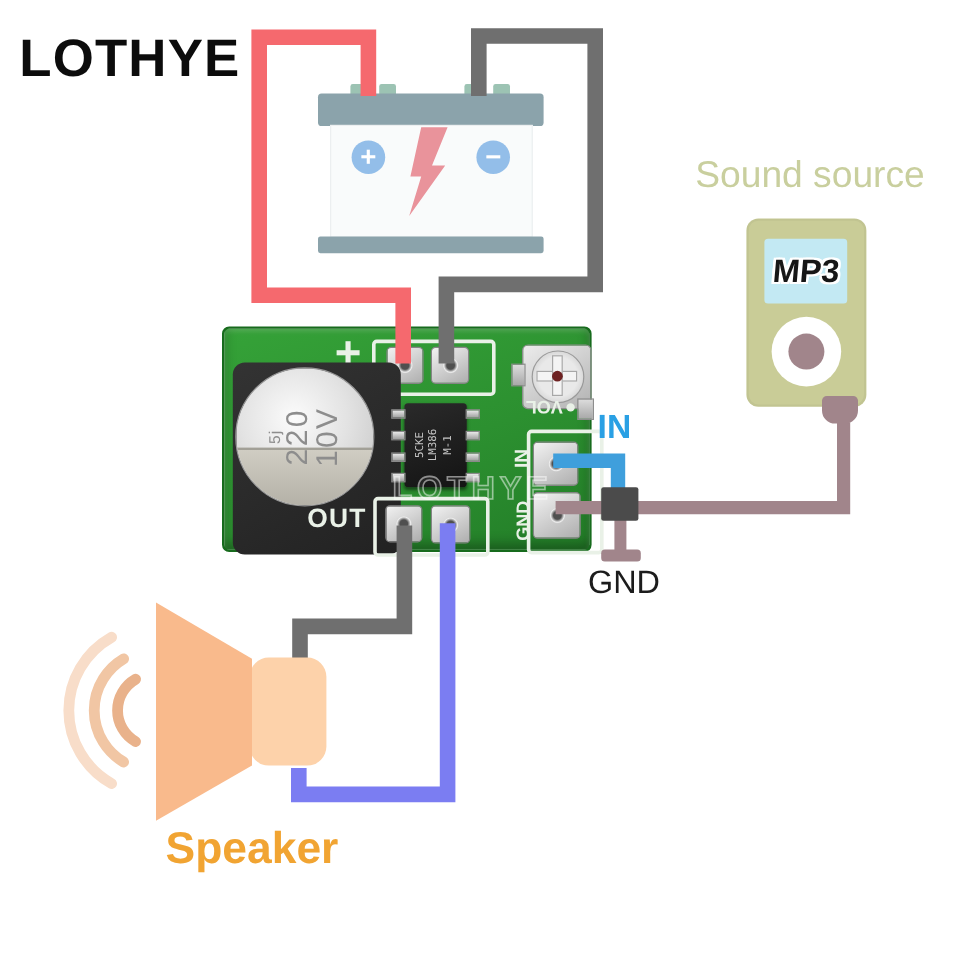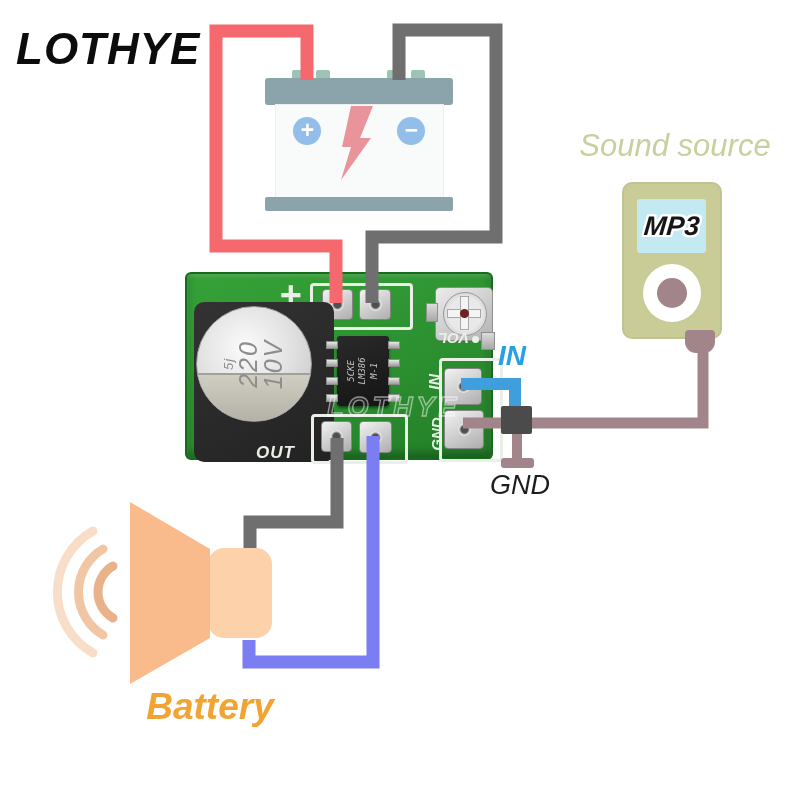--- a/index.html
+++ b/index.html
@@ -1,17 +1,17 @@
 <!DOCTYPE html>
 <html><head>
 <meta charset="utf-8">
 <style>
   html,body{margin:0;padding:0;background:#ffffff;}
   .canvas{position:relative;width:800px;height:776px;background:#ffffff;overflow:hidden;
-          font-family:"Liberation Sans",sans-serif;font-style:italic;}
+          font-family:"Liberation Sans",sans-serif;}
   .abs{position:absolute;}
 
   
   .logo{left:16px;top:24px;font-size:44px;font-weight:800;color:#0c0c0c;letter-spacing:1px;}
 
   
   .board{left:185px;top:272px;width:308px;height:188px;border-radius:6px;
          background:linear-gradient(160deg,#35a238 0%,#2c9030 55%,#237e28 100%);
          border:2px solid #176b1d;box-sizing:border-box;
          box-shadow:inset 0 -5px 10px rgba(0,0,0,.3), inset 0 2px 4px rgba(255,255,255,.18);}
@@ -63,21 +63,21 @@
   .pad-in{left:257px;top:94px;width:38px;height:37px;}
   .pad-gnd{left:257px;top:136px;width:40px;height:39px;}
   .silk-in-w{left:234px;top:88px;width:30px;height:40px;display:flex;align-items:center;justify-content:center;
              transform:rotate(-90deg);font-size:16px;}
   .silk-gnd-w{left:228px;top:138px;width:42px;height:44px;display:flex;align-items:center;justify-content:center;
              transform:rotate(-90deg);font-size:15px;}
 
   .out-box{left:124px;top:140px;width:91px;height:44px;}
   .pad-out-l{left:134px;top:147px;width:31px;height:31px;}
   .pad-out-r{left:172px;top:147px;width:33px;height:32px;}
-  .silk-out{left:69px;top:169px;font-size:17px;letter-spacing:1px;}
+  .silk-out{left:69px;top:145px;font-size:22px;letter-spacing:1px;}
 
   .board-watermark{left:140px;top:118px;font-size:27px;font-weight:700;letter-spacing:4px;
                    color:rgba(255,255,255,0.06);-webkit-text-stroke:1.3px rgba(255,255,255,0.5);}
 
   
   .battery{left:265px;top:70px;width:188px;height:141px;}
   .term{background:#9cc3b3;width:14px;height:10px;border-radius:2px 2px 0 0;top:0;}
   .t1{left:27px;} .t2{left:51px;} .t3{left:122px;} .t4{left:146px;}
   .bat-top{left:0;top:8px;width:188px;height:27px;background:#8ba3ab;border-radius:3px;}
   .bat-body{left:10px;top:34px;width:169px;height:94px;background:#f9fbfb;box-shadow:inset 0 0 0 1px #eceff0;}
@@ -226,15 +226,15 @@
   <div class="abs in-label">IN</div>
   <div class="abs gnd-label">GND</div>
 
   <svg class="abs speaker-svg" width="250" height="220" viewBox="0 0 250 220">
     <path d="M 53 39 A 70 70 0 0 0 53 161" fill="none" stroke="#f8ddc9" stroke-width="9" stroke-linecap="round"></path>
     <path d="M 63 57 A 50 50 0 0 0 63 143" fill="none" stroke="#f1c6a4" stroke-width="9" stroke-linecap="round"></path>
     <path d="M 73 74 A 30 30 0 0 0 73 126" fill="none" stroke="#e9b28b" stroke-width="9" stroke-linecap="round"></path>
     <rect x="168" y="56" width="64" height="90" rx="16" fill="#fdd2aa"></rect>
     <polygon points="90,10 170,57 170,146 90,192" fill="#f9ba8c"></polygon>
   </svg>
-  <div class="abs speaker-label">Battery</div>
+  <div class="abs speaker-label">Speaker</div>
 
 </div>
 
 </body></html>

